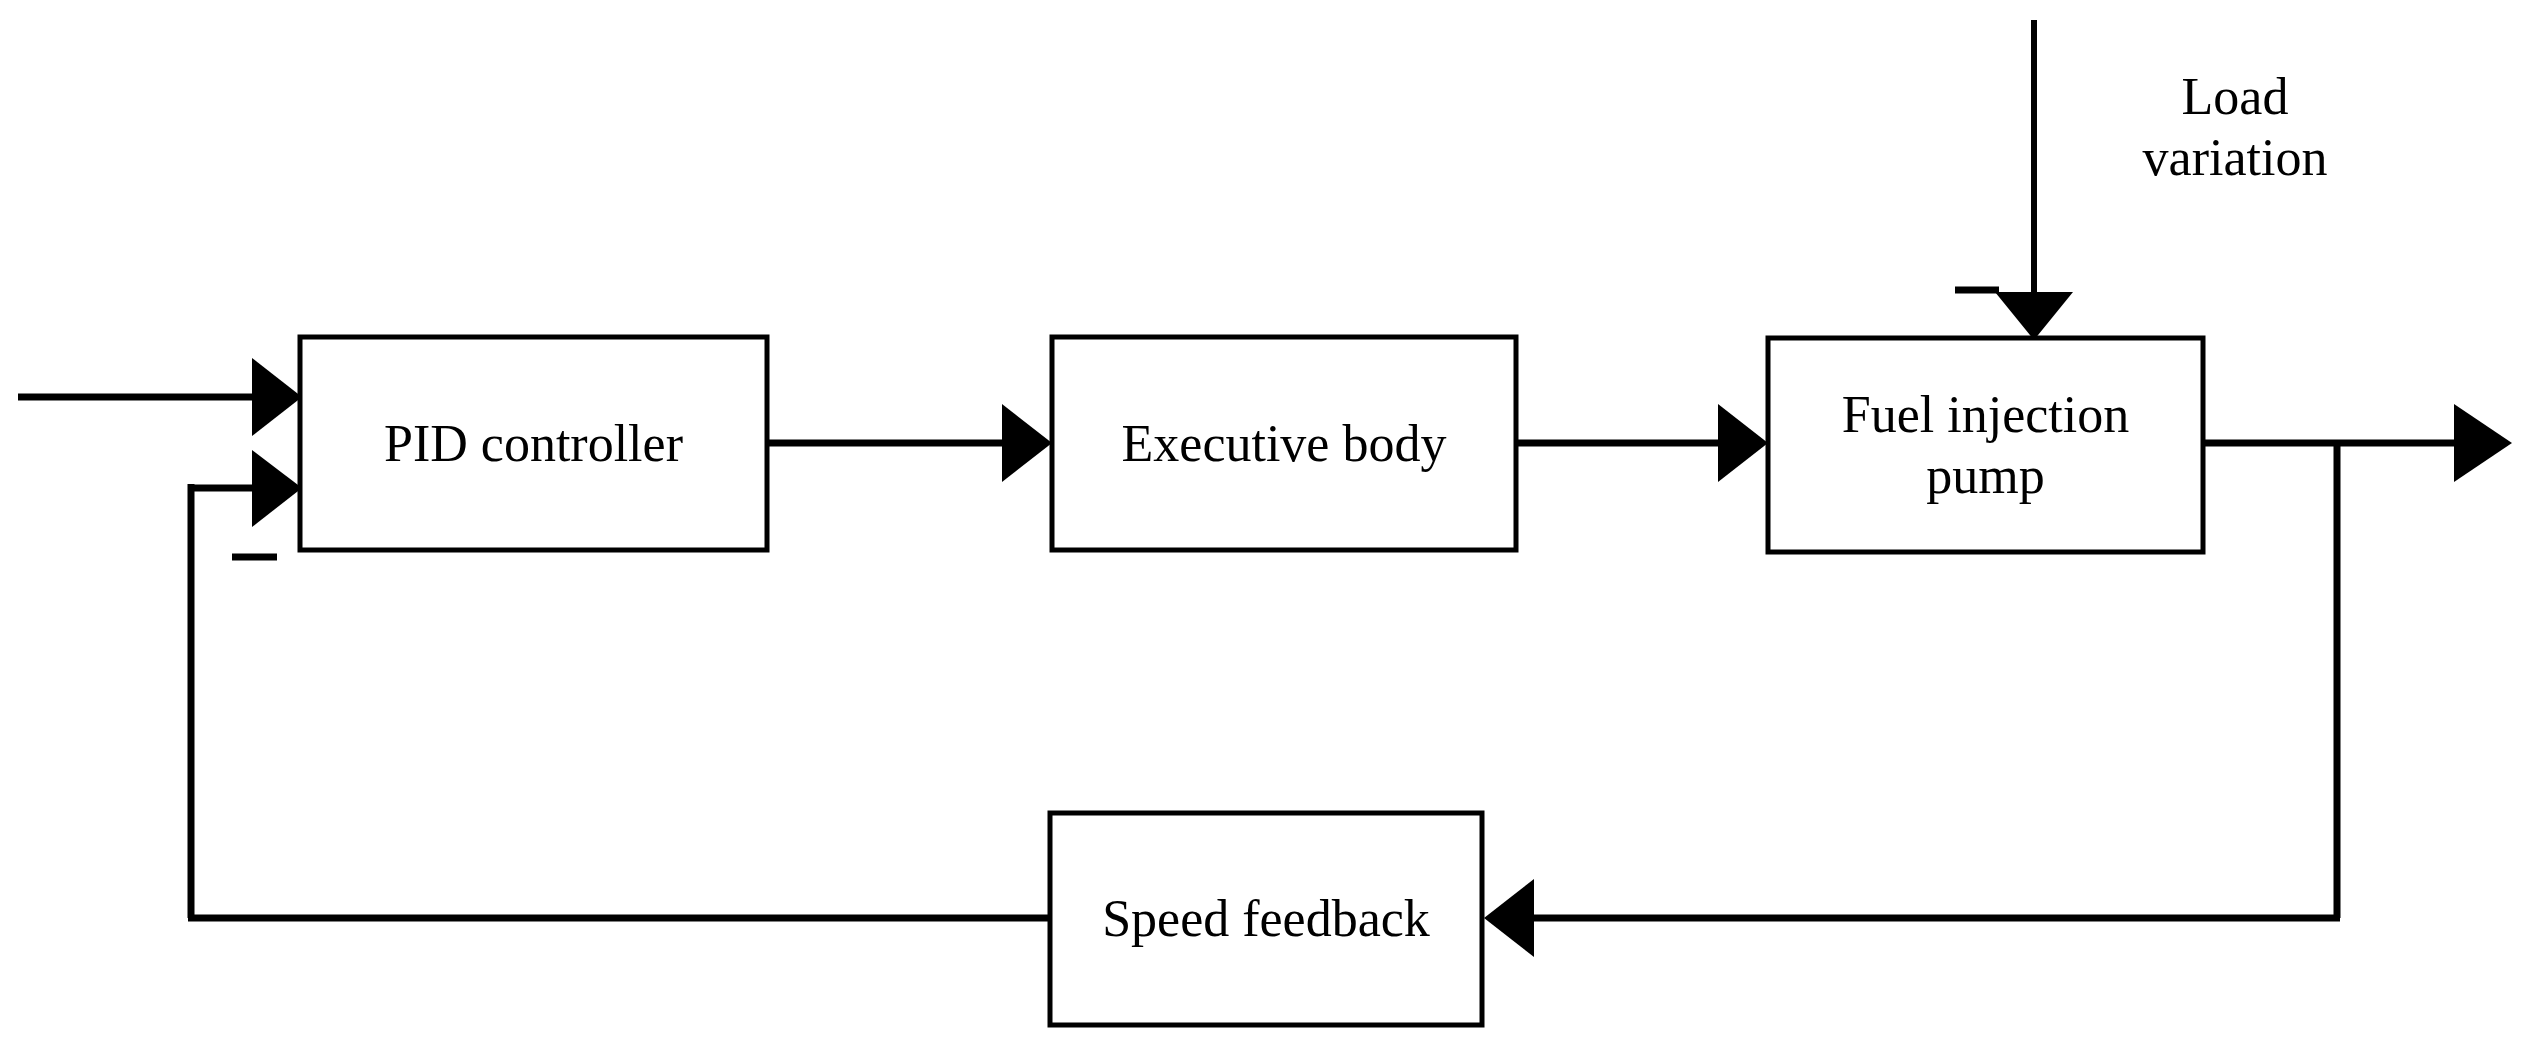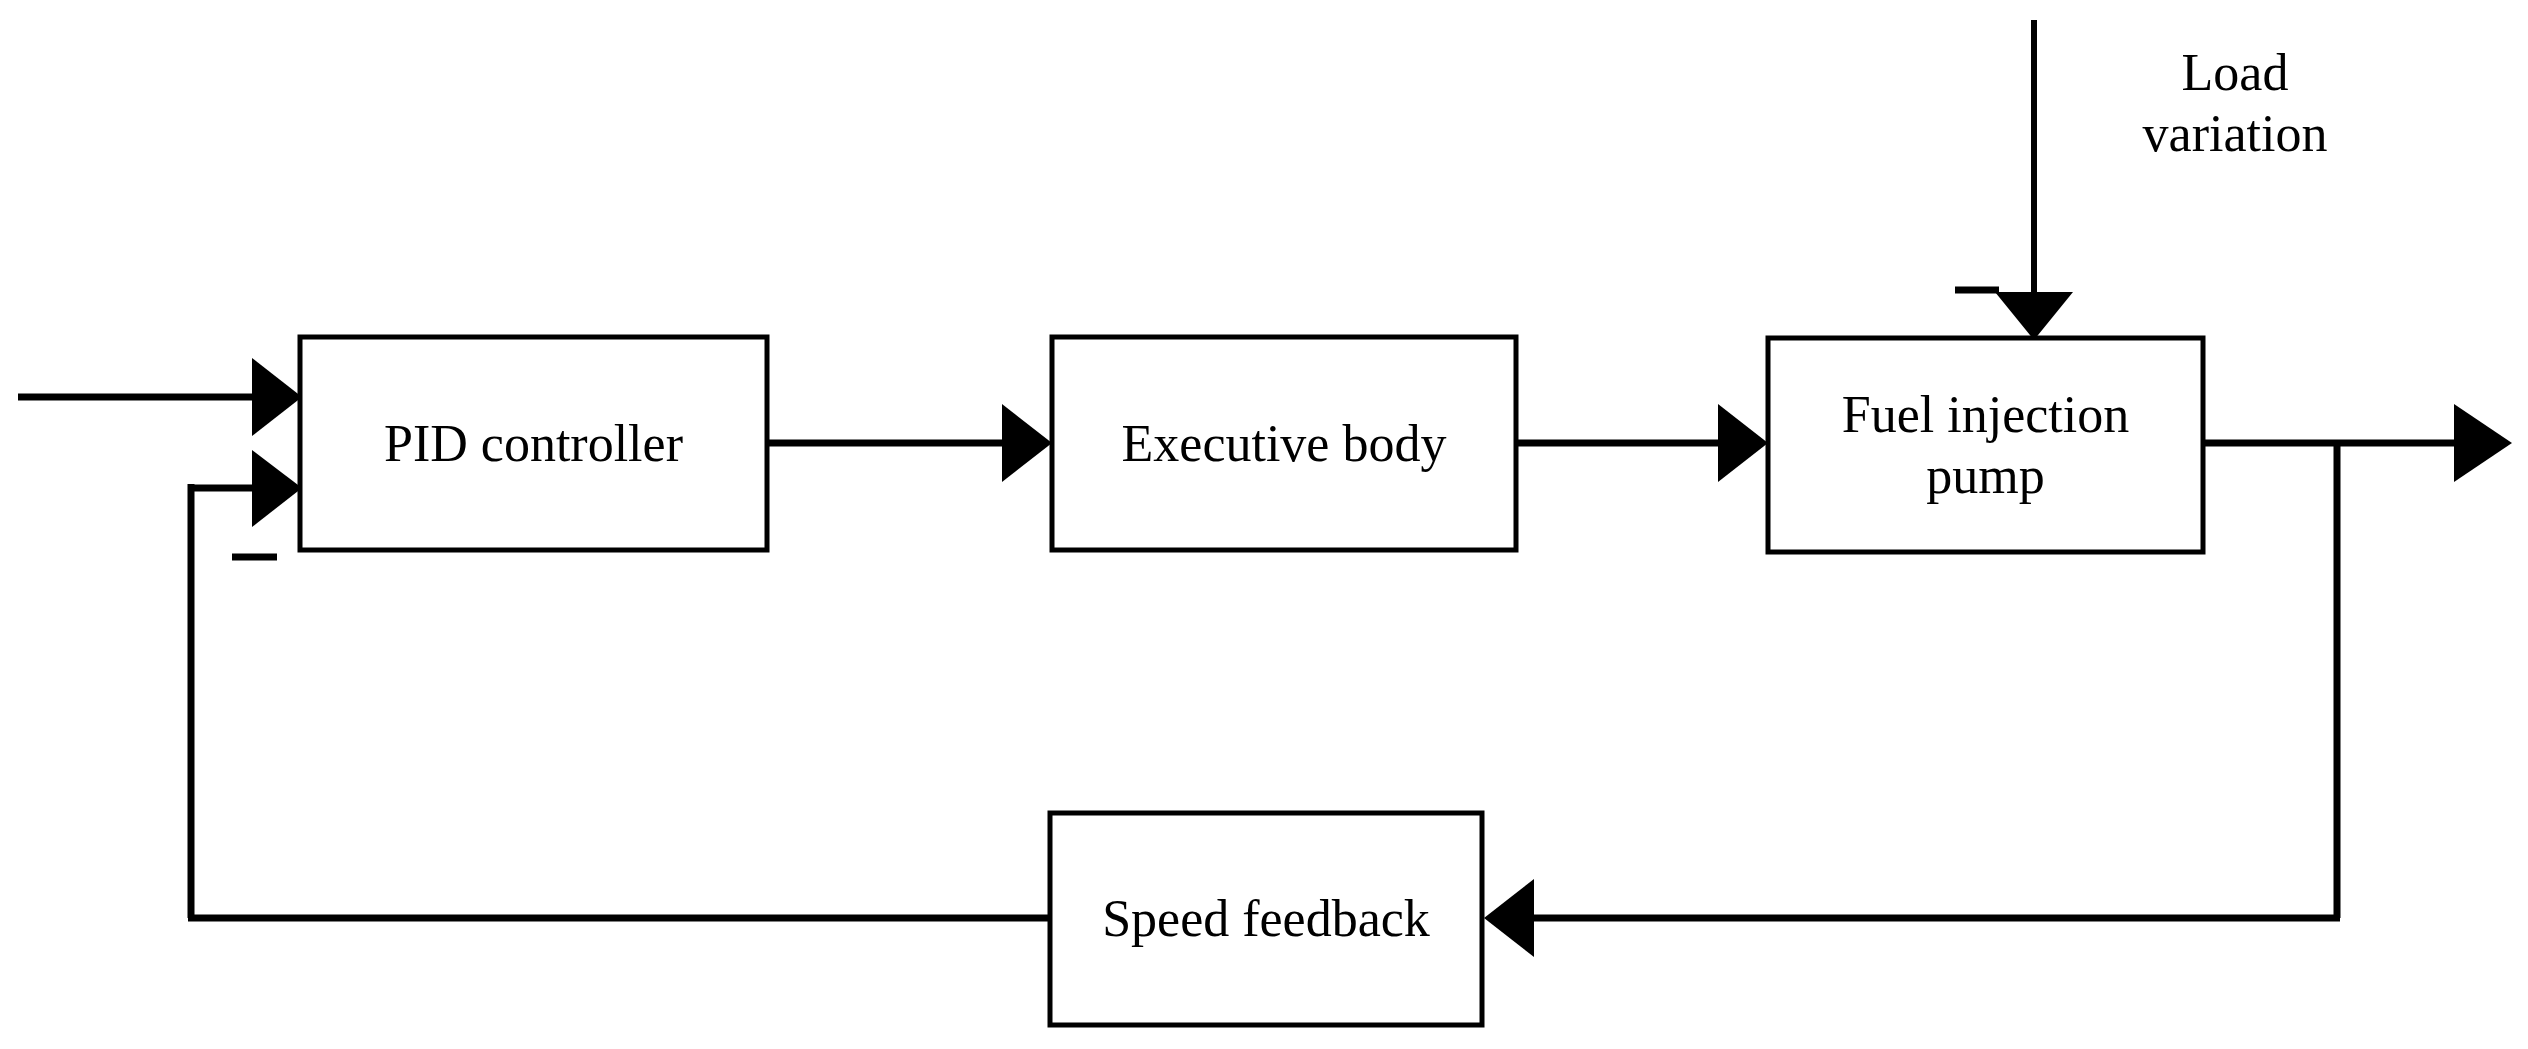--- a/index.html
+++ b/index.html
@@ -63,20 +63,21 @@
     pointer-events: none;
   }
   .free-label {
     position: absolute;
     color: #000000;
     font-size: 52px;
     line-height: 1.18;
     text-align: center;
     font-family: "Liberation Serif", "DejaVu Serif", serif;
     white-space: pre-line;
+    margin-top: 24px;
   }
 </style>
 </head>
 <body>
 
 <div id="stage">
 
   <svg id="diagram" viewBox="0 0 2528 1049">
 
     <g>

